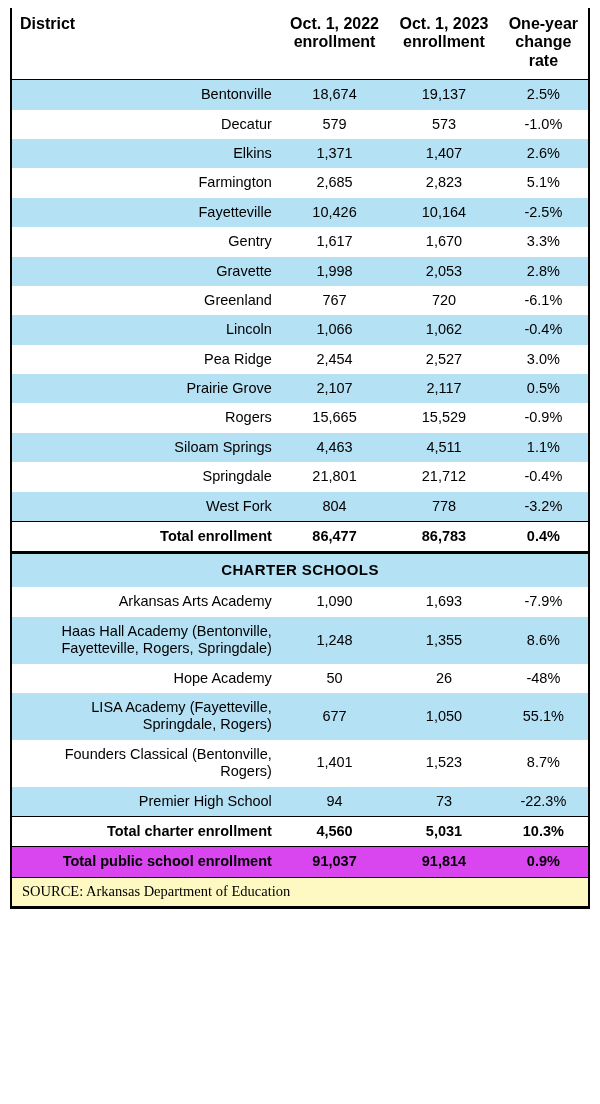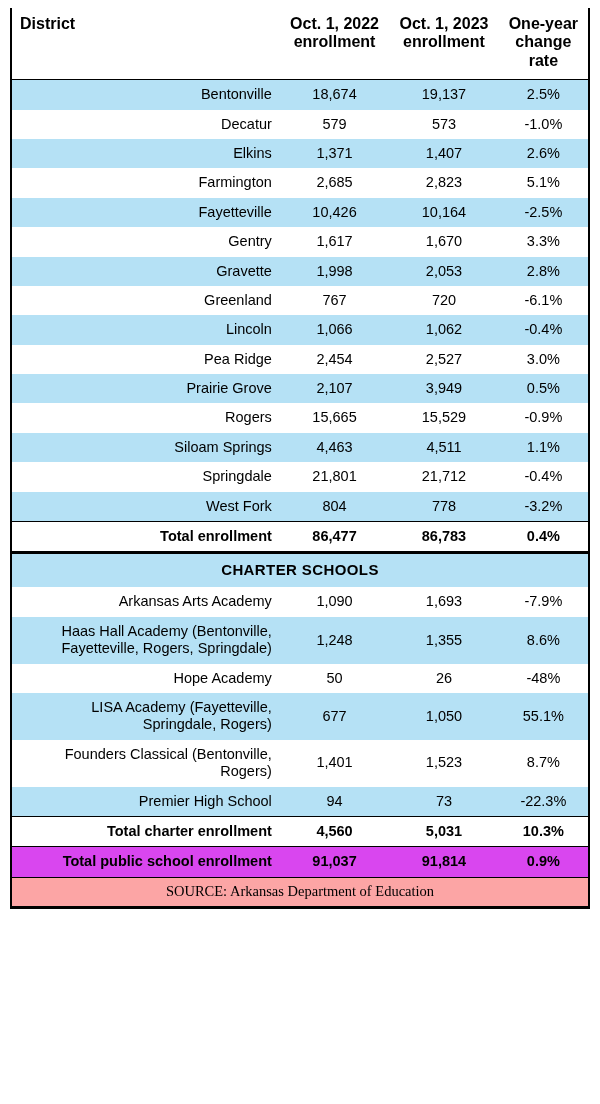--- a/index.html
+++ b/index.html
@@ -101,25 +101,25 @@
     letter-spacing: 0.4px;
     border-top: 3px solid #000000;
     padding: 7px 4px 8px 4px;
   }
   td.multiline {
     line-height: 1.25;
   }
   .source-bar {
     border-top: 1.5px solid #000000;
     border-bottom: 3px solid #000000;
-    text-align: center;
+    text-align: left;
     font-family: "Liberation Serif", serif;
     font-size: 14.5px;
     padding: 5px 10px 6px 10px;
-    background: #fca5a5;
+    background: #fef9c3;
   }
 </style>
 </head>
 <body>
 
 <div class="page">
   <div class="table-frame">
 
 
     <table class="enroll">
@@ -203,21 +203,21 @@
         </tr>
         <tr>
           <td class="name">Pea Ridge</td>
           <td class="num">2,454</td>
           <td class="num">2,527</td>
           <td class="rate">3.0%</td>
         </tr>
         <tr class="shade">
           <td class="name">Prairie Grove</td>
           <td class="num">2,107</td>
-          <td class="num">3,949</td>
+          <td class="num">2,117</td>
           <td class="rate">0.5%</td>
         </tr>
         <tr>
           <td class="name">Rogers</td>
           <td class="num">15,665</td>
           <td class="num">15,529</td>
           <td class="rate">-0.9%</td>
         </tr>
         <tr class="shade">
           <td class="name">Siloam Springs</td>

